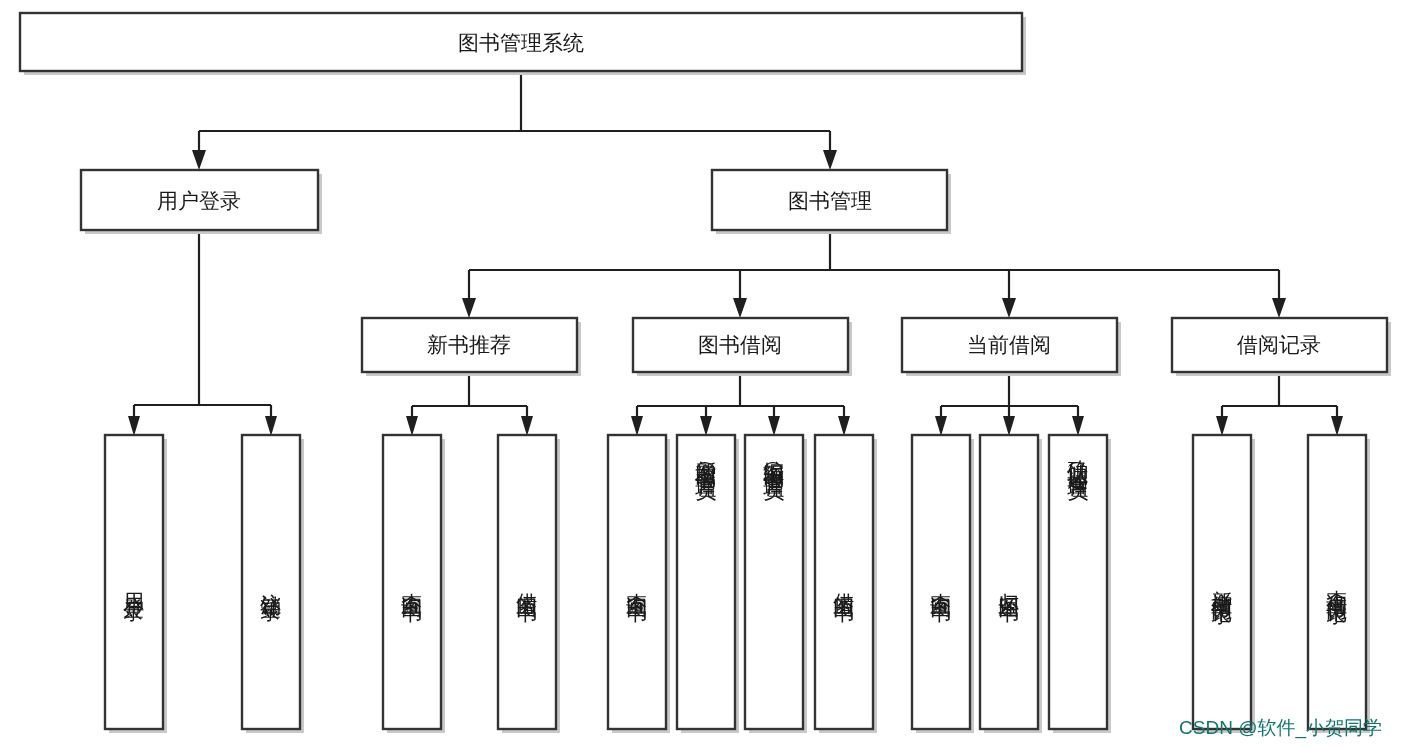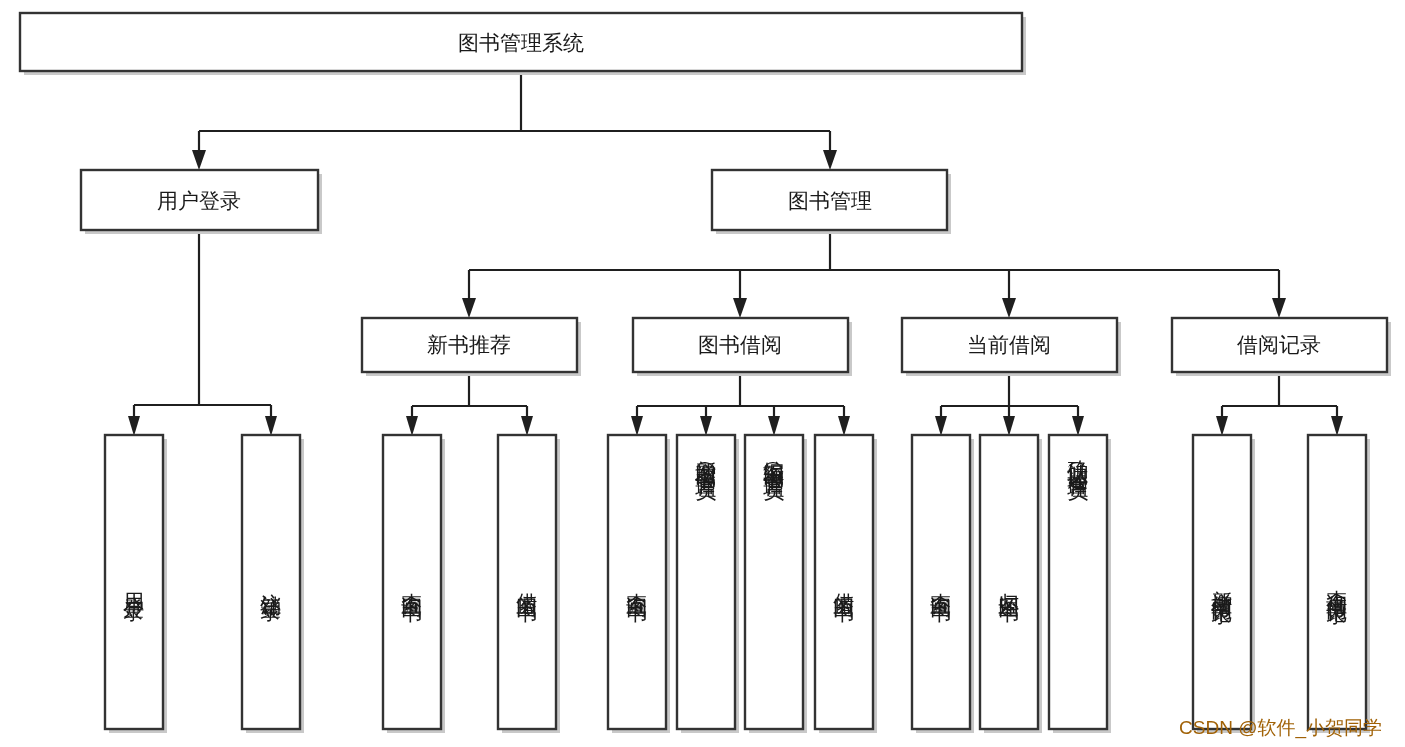--- a/index.html
+++ b/index.html
@@ -71,21 +71,21 @@
     color: #1a1a1a;
     white-space: nowrap;
     text-align: center;
   }
   .watermark {
     position: absolute;
     right: 10px;
     bottom: 6px;
     font-family: "Liberation Sans", "DejaVu Sans", sans-serif;
     font-size: 19px;
-    color: #a16207;
+    color: #0f766e;
     white-space: nowrap;
     user-select: none;
   }
 </style>
 </head>
 <body>
 
 <div id="diagram-root">
 
   <svg id="tree-svg" viewBox="0 0 1405 747" xmlns="http://www.w3.org/2000/svg">

